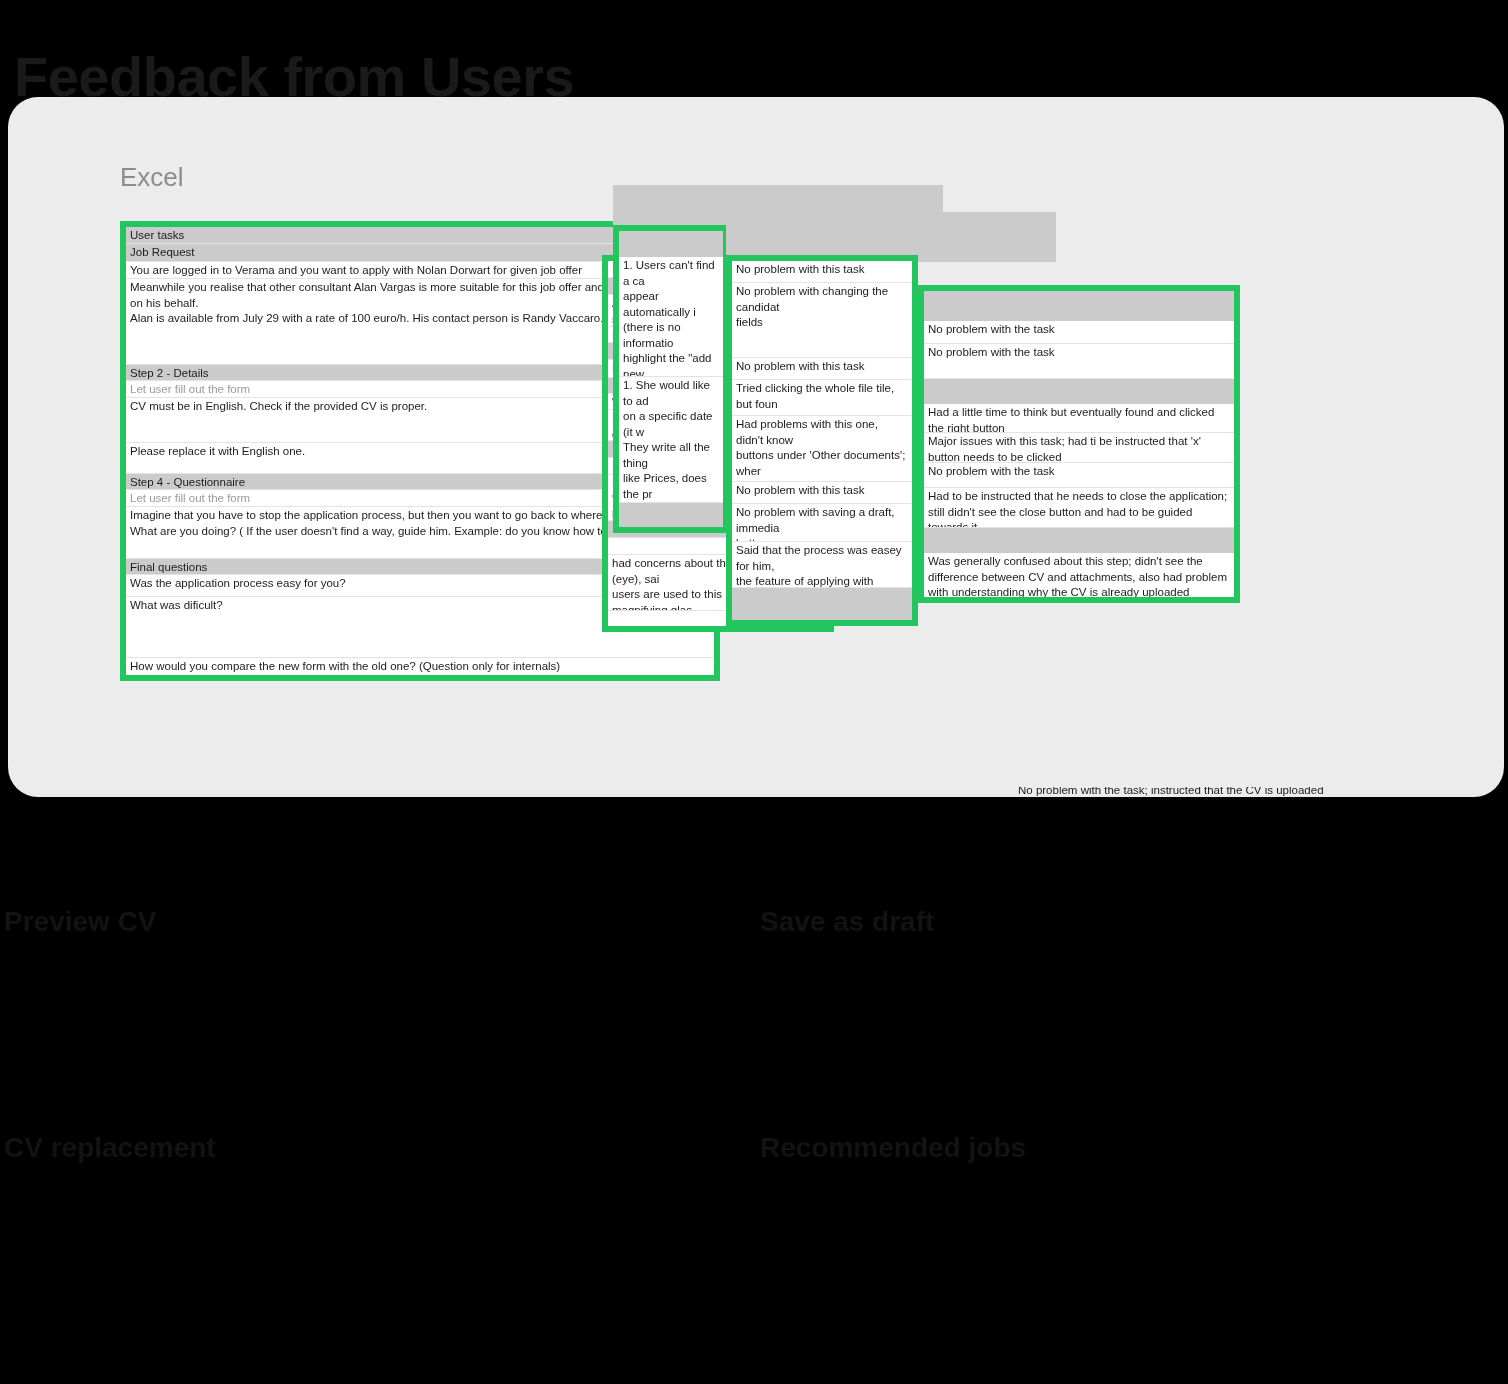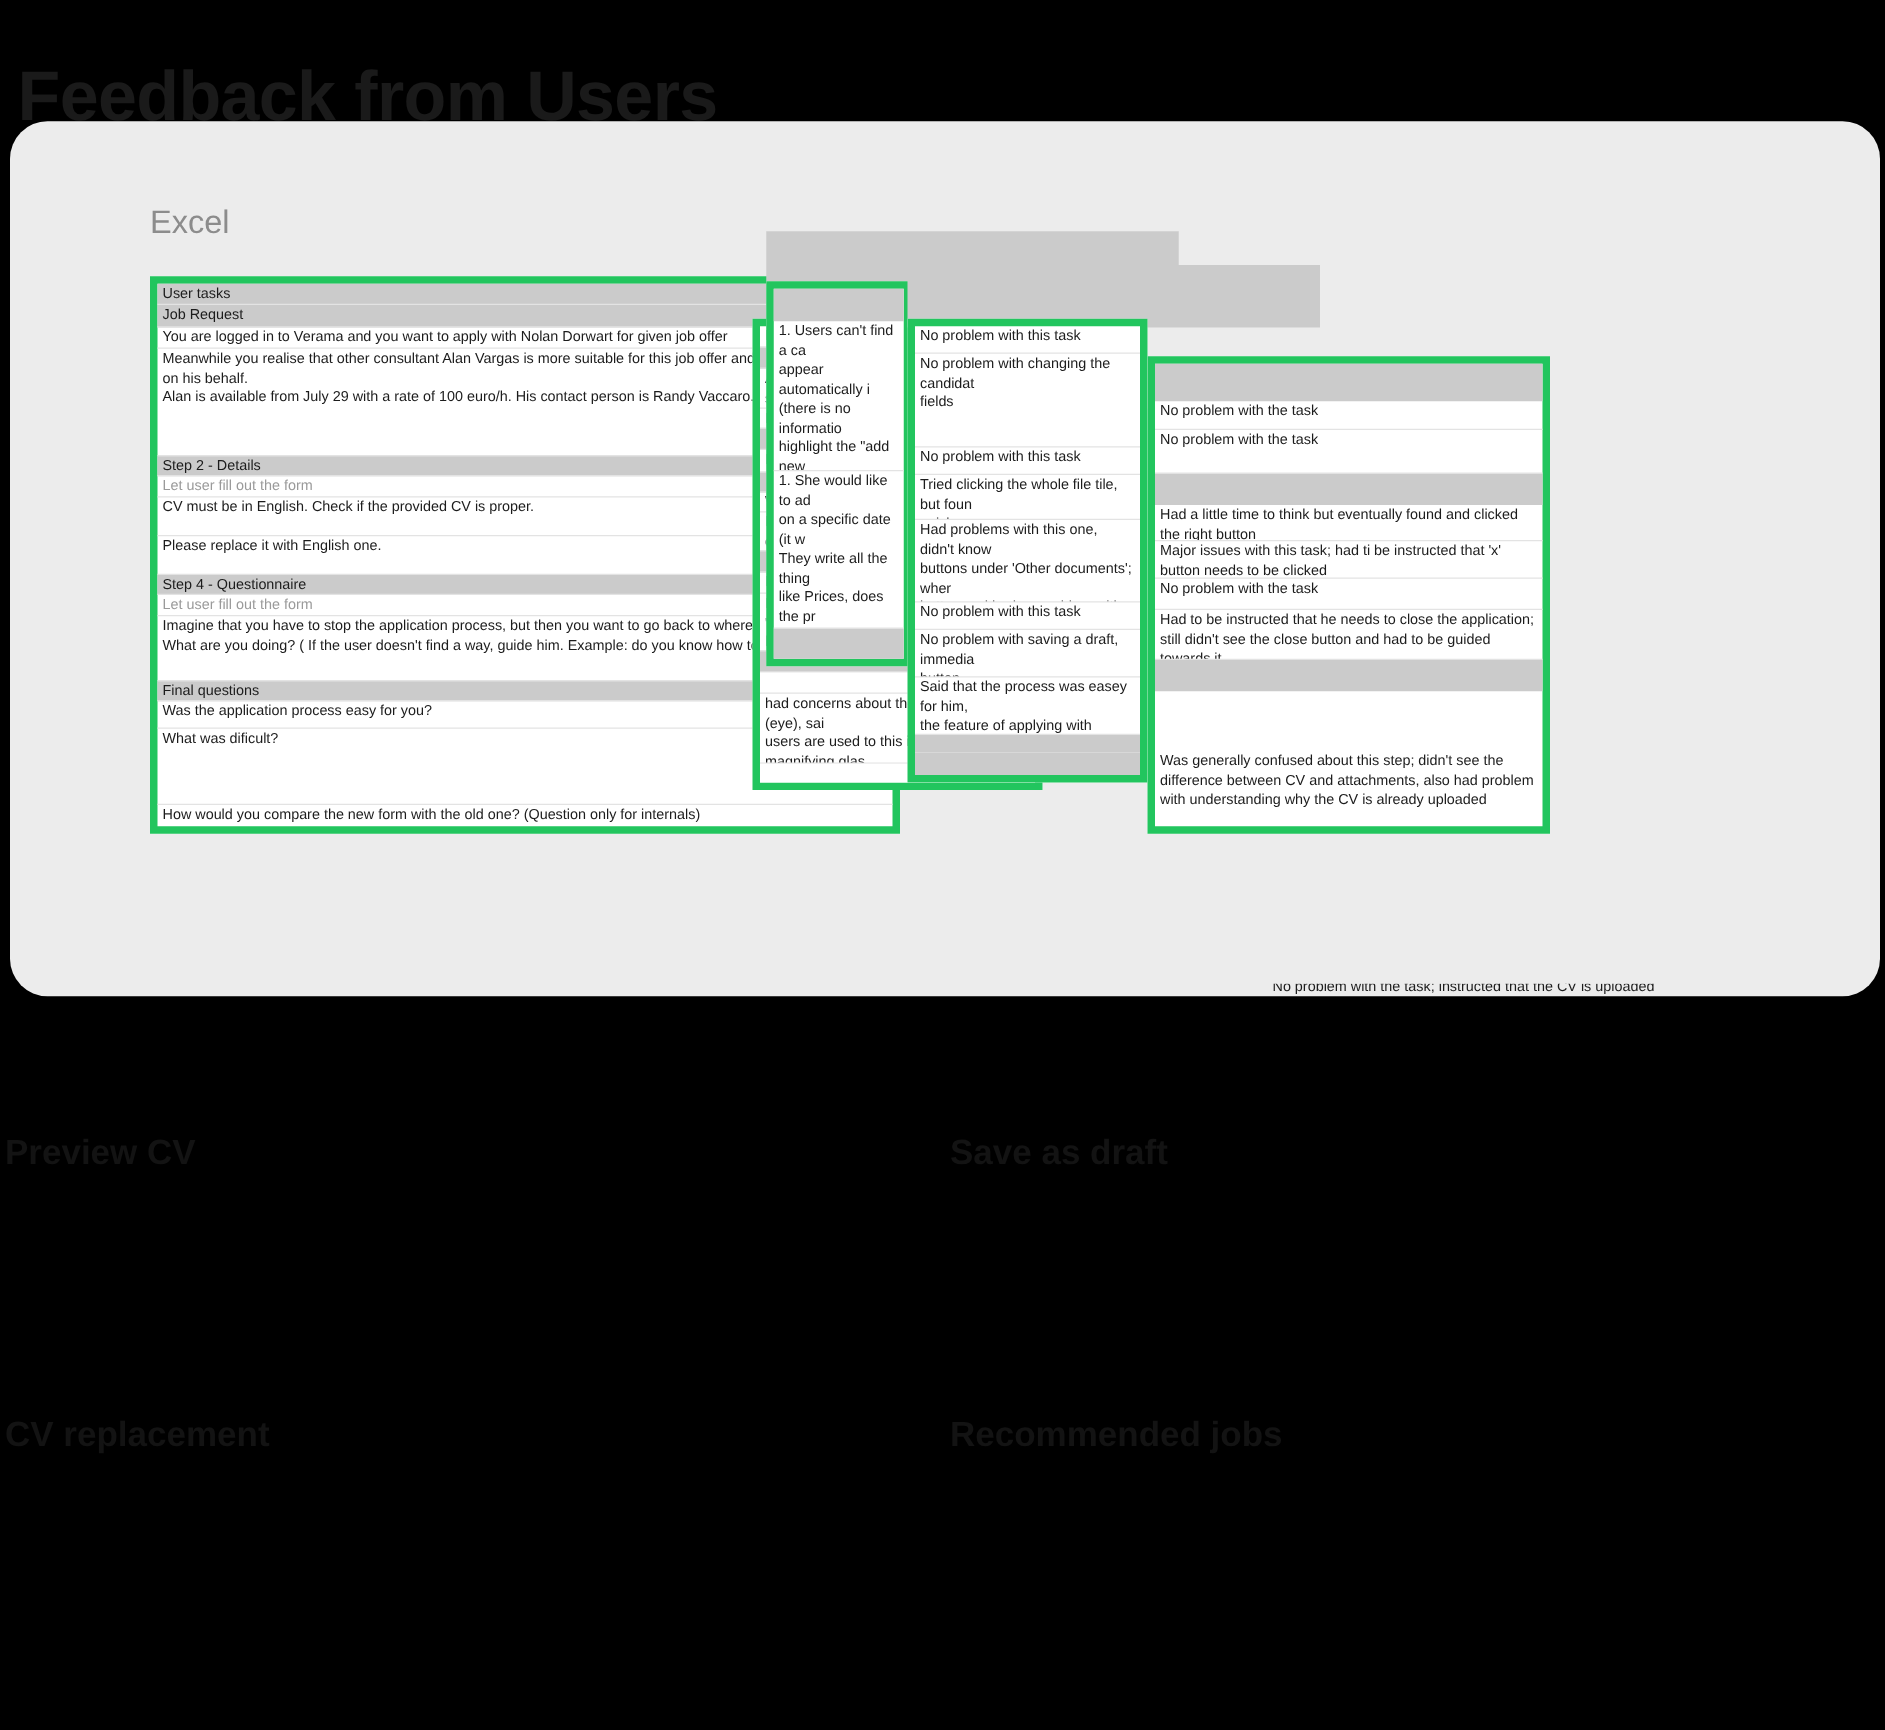--- a/index.html
+++ b/index.html
@@ -124,21 +124,21 @@
     <div class="sheet-title">Excel</div>
 
     <div class="xl" id="panel-tasks">
         <div class="row hdr" style="height: 17px;"><span>User tasks</span></div>
         <div class="row hdr" style="height: 18px;"><span>Job Request</span></div>
         <div class="row" style="height: 17px;"><span>You are logged in to Verama and you want to apply with Nolan Dorwart for given job offer</span></div>
         <div class="row" style="height: 86px;"><span>Meanwhile you realise that other consultant Alan Vargas is more suitable for this job offer and you want to apply on his behalf.
 Alan is available from July 29 with a rate of 100 euro/h. His contact person is Randy Vaccaro.</span></div>
         <div class="row hdr" style="height: 16px;"><span>Step 2 - Details</span></div>
         <div class="row muted" style="height: 17px;"><span>Let user fill out the form</span></div>
-        <div class="row" style="height: 31px;"><span>CV must be in English. Check if the provided CV is proper.</span></div>
+        <div class="row" style="height: 45px;"><span>CV must be in English. Check if the provided CV is proper.</span></div>
         <div class="row" style="height: 31px;"><span>Please replace it with English one.</span></div>
         <div class="row hdr" style="height: 16px;"><span>Step 4 - Questionnaire</span></div>
         <div class="row muted" style="height: 17px;"><span>Let user fill out the form</span></div>
         <div class="row" style="height: 52px;"><span>Imagine that you have to stop the application process, but then you want to go back to where you are on the form. What are you doing? ( If the user doesn't find a way, guide him. Example: do you know how to save the form?)</span></div>
         <div class="row hdr" style="height: 16px;"><span>Final questions</span></div>
         <div class="row" style="height: 22px;"><span>Was the application process easy for you?</span></div>
         <div class="row" style="height: 61px;"><span>What was dificult?</span></div>
         <div class="row" style="height: 17px;"><span>How would you compare the new form with the old one? (Question only for internals)</span></div>
       </div>
 
@@ -211,21 +211,21 @@
     <div class="xl" id="panel-e">
         <div class="row blank" style="height: 30px; background: rgb(203, 203, 203); border-bottom: none;"><span></span></div>
         <div class="row" style="height: 23px;"><span>No problem with the task</span></div>
         <div class="row" style="height: 35px;"><span>No problem with the task</span></div>
         <div class="row blank" style="height: 25px; background: rgb(203, 203, 203); border-bottom: none;"><span></span></div>
         <div class="row" style="height: 29px;"><span>Had a little time to think but eventually found and clicked the right button</span></div>
         <div class="row" style="height: 30px;"><span>Major issues with this task; had ti be instructed that 'x' button needs to be clicked</span></div>
         <div class="row" style="height: 25px;"><span>No problem with the task</span></div>
         <div class="row" style="height: 40px;"><span>Had to be instructed that he needs to close the application; still didn't see the close button and had to be guided towards it</span></div>
         <div class="row blank" style="height: 25px; background: rgb(203, 203, 203); border-bottom: none;"><span></span></div>
-        <div class="row" style="height: 60px; margin-top: 48px;"><span>Was generally confused about this step; didn't see the difference between CV and attachments, also had problem with understanding why the CV is already uploaded</span></div>
+        <div class="row" style="height: 44px;"><span>Was generally confused about this step; didn't see the difference between CV and attachments, also had problem with understanding why the CV is already uploaded</span></div>
       </div>
 
     <div class="clipped-strip">
       <span>No problem with the task; instructed that the CV is uploaded</span>
     </div>
 
   </div>
 
   <div class="section-label" id="label-preview-cv">Preview CV</div>
   <div class="section-label" id="label-save-draft">Save as draft</div>

